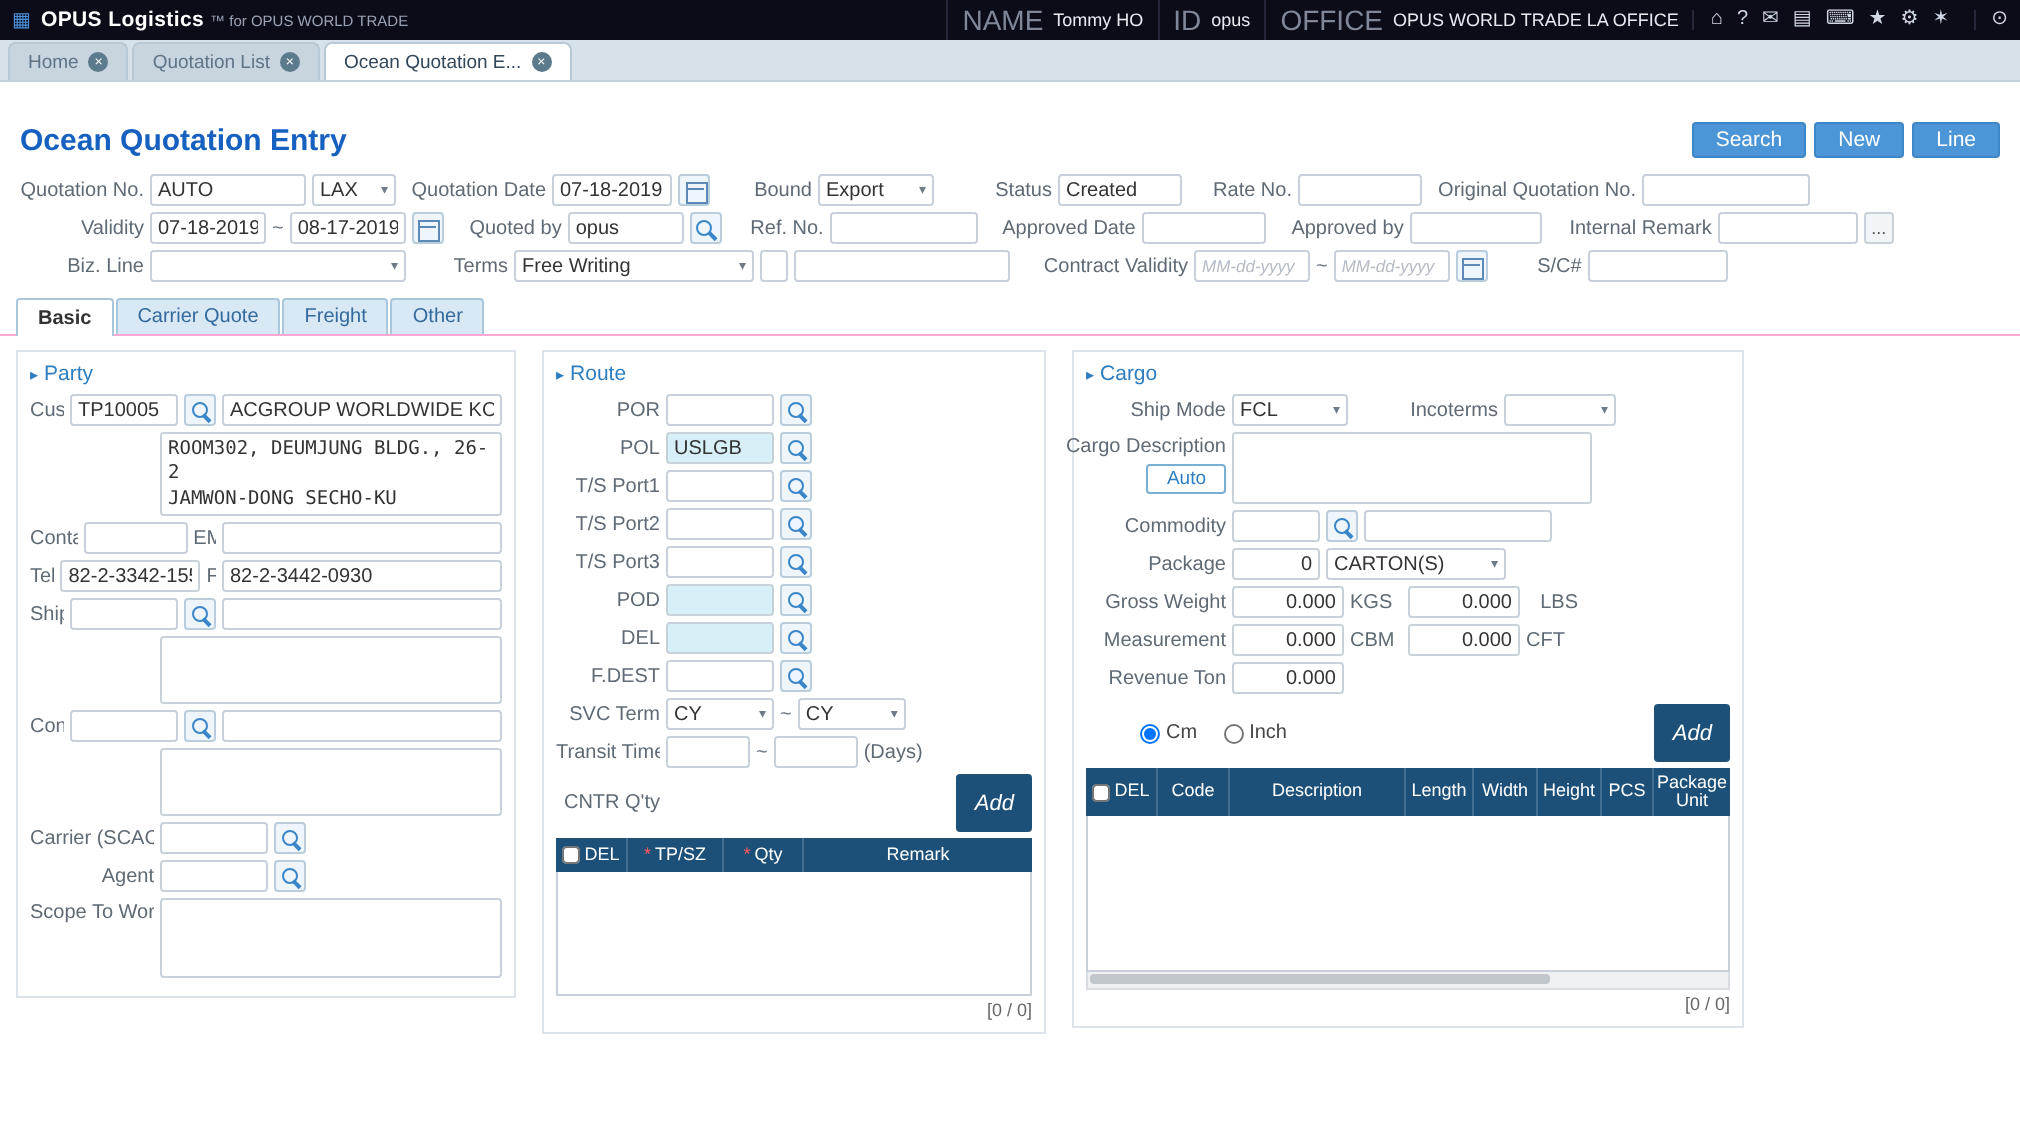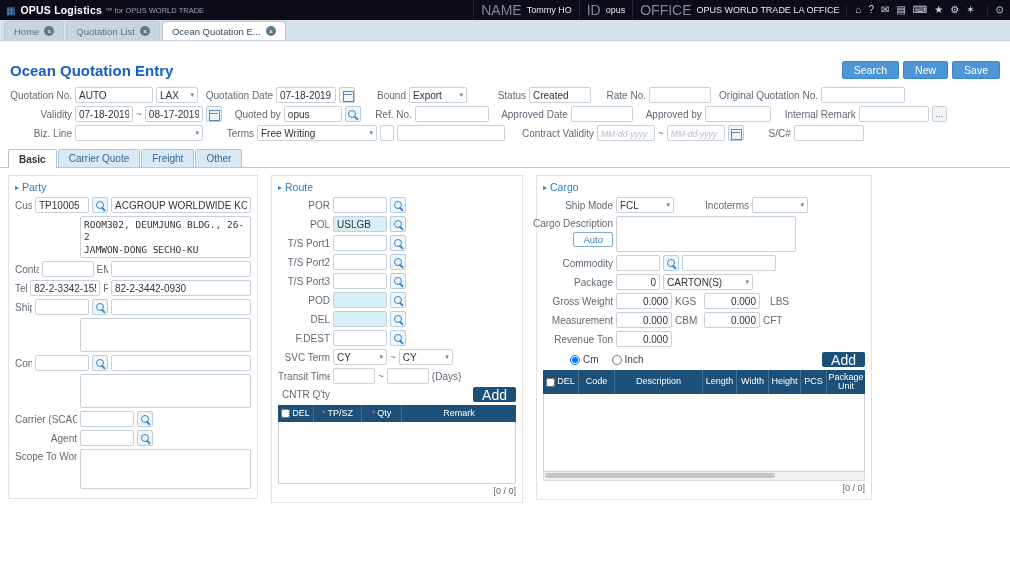--- a/index.html
+++ b/index.html
@@ -86,22 +86,22 @@
   
   .ghead { display:flex; background:#1d5078; color:#fff; font-size:9px; height:17px; }
   .ghead.tall { height:24px; }
   .gh { display:flex; align-items:center; justify-content:center; gap:2px; border-right:1px solid #436f93;
     padding:0 1px; text-align:center; line-height:1.05; }
   .gh:last-child { border-right:none; }
   .gh input[type=checkbox] { width:9px; height:9px; margin:0; }
   .req { color:#ff5a5a; font-size:9px; }
   .gbody { border:1px solid #c8d1d9; border-top:none; background:#fff; }
   .pager { font-size:9px; color:#666; text-align:right; margin-top:2px; }
-  .btn-dark { background:#1d5078; border:none; color:#fff; font-size:14px; height:15px;
-    padding:0 9px; border-radius:2px; }
+  .btn-dark { background:#1d5078; border:none; color:#fff; font-size:11px; height:29px;
+    padding:0 9px; border-radius:2px;font-style:italic; }
   .btn-auto { background:#fff; border:1px solid #79aed6; color:#2f80c3; font-size:9.5px; height:15px;
     padding:0 9px; border-radius:2px; margin-top:3px; }
   .radio-lb { display:inline-flex; align-items:center; gap:3px; font-size:10px; color:#444; margin-right:10px; }
   .radio-lb input { width:10px; height:10px; margin:0; }
   .hscroll { height:9px; background:#f0f1f3; border:1px solid #d9dde1; border-top:none; position:relative; }
   .hthumb { position:absolute; left:1px; top:1px; height:5px; width:72%; background:#c2c7cc; border-radius:2px; }
 </style>
 </head>
 <body>
 
@@ -150,21 +150,21 @@
       <span>Ocean Quotation E...</span>
       <span class="mclose">×</span>
     </div>
   </div>
 
   <div class="titlerow">
     <span class="page-title">Ocean Quotation Entry</span>
     <span class="spacer"></span>
     <button class="btn-primary">Search</button>
     <button class="btn-primary">New</button>
-    <button class="btn-primary">Save</button>
+    <button class="btn-primary">Line</button>
   </div>
 
   <div class="headform">
     <div class="frow">
       <span class="lbl" style="width:64px">Quotation No.</span>
       <input class="inp" style="width: 78px;" value="AUTO">
       <div class="sel" style="width:42px">
           <span>LAX</span>
           <span class="arr">▾</span>
         </div>

